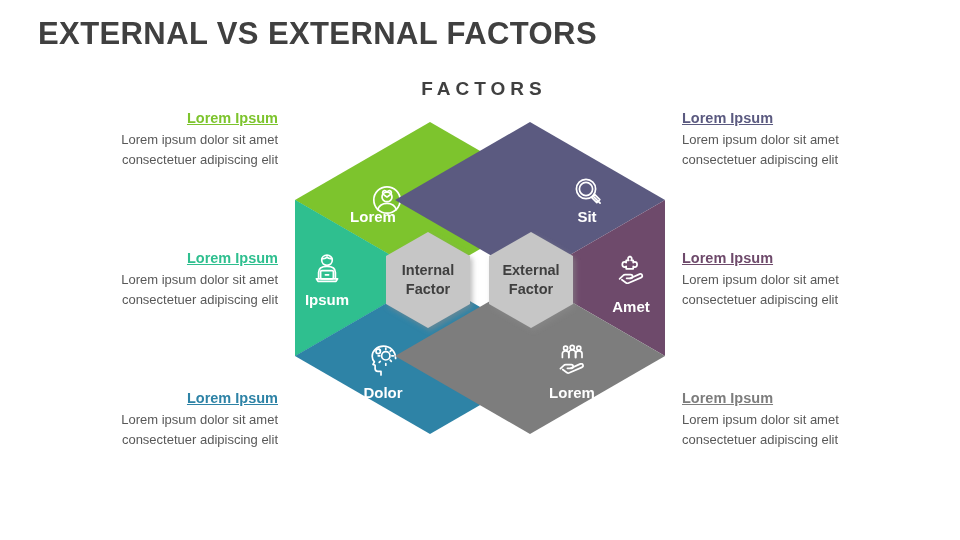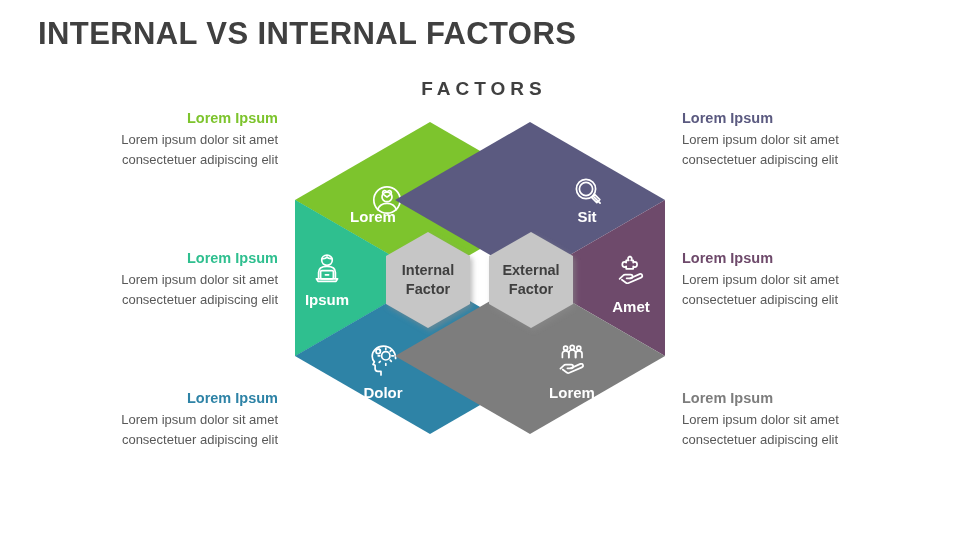--- a/index.html
+++ b/index.html
@@ -47,20 +47,21 @@
     position: absolute;
     width: 182px;
   }
   .txt-block.left  { left: 96px;  text-align: right; }
   .txt-block.right { left: 682px; text-align: left;  }
   .txt-head {
     font-size: 14.5px;
     font-weight: bold;
     line-height: 20px;
     margin-bottom: 2px;
+    text-decoration: underline;
   }
   .txt-body {
     font-size: 13px;
     line-height: 19.6px;
     color: #585858;
   }
   .diagram {
     position: absolute;
     left: 0;
     top: 0;
@@ -87,21 +88,21 @@
   }
   .mid-note.top    { left: 426px; top: 160px; }
   .mid-note.bottom { left: 426px; top: 362px; }
   .ico { fill: none; stroke: #ffffff; stroke-width: 1.7; stroke-linecap: round; stroke-linejoin: round; }
 </style>
 </head>
 <body>
 
 <div class="slide">
 
-  <div class="main-title">INTERNAL VS INTERNAL FACTORS</div>
+  <div class="main-title">EXTERNAL VS EXTERNAL FACTORS</div>
   <div class="sub-title">FACTORS</div>
 
   <div class="txt-block left" style="top:108px;">
     <div class="txt-head" style="color:#7DC42D">Lorem Ipsum</div>
     <div class="txt-body">Lorem ipsum dolor sit amet consectetuer adipiscing elit</div>
   </div>
   <div class="txt-block left" style="top:248px;">
     <div class="txt-head" style="color:#2FBF8F">Lorem Ipsum</div>
     <div class="txt-body">Lorem ipsum dolor sit amet consectetuer adipiscing elit</div>
   </div>

